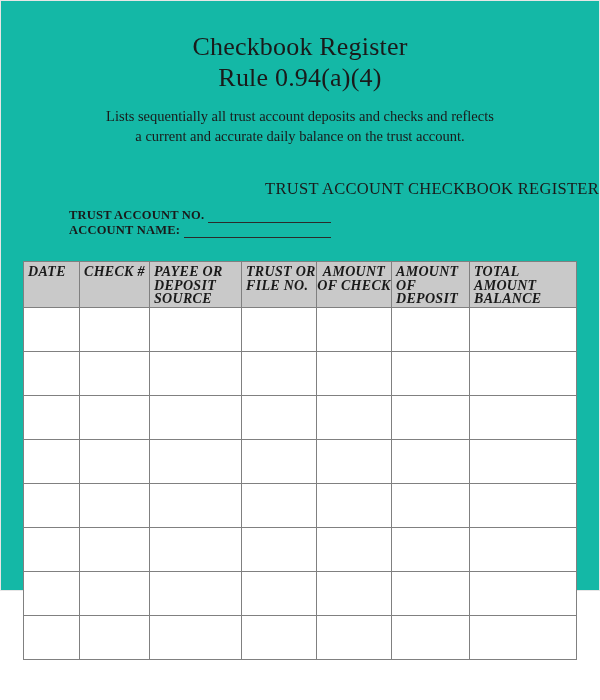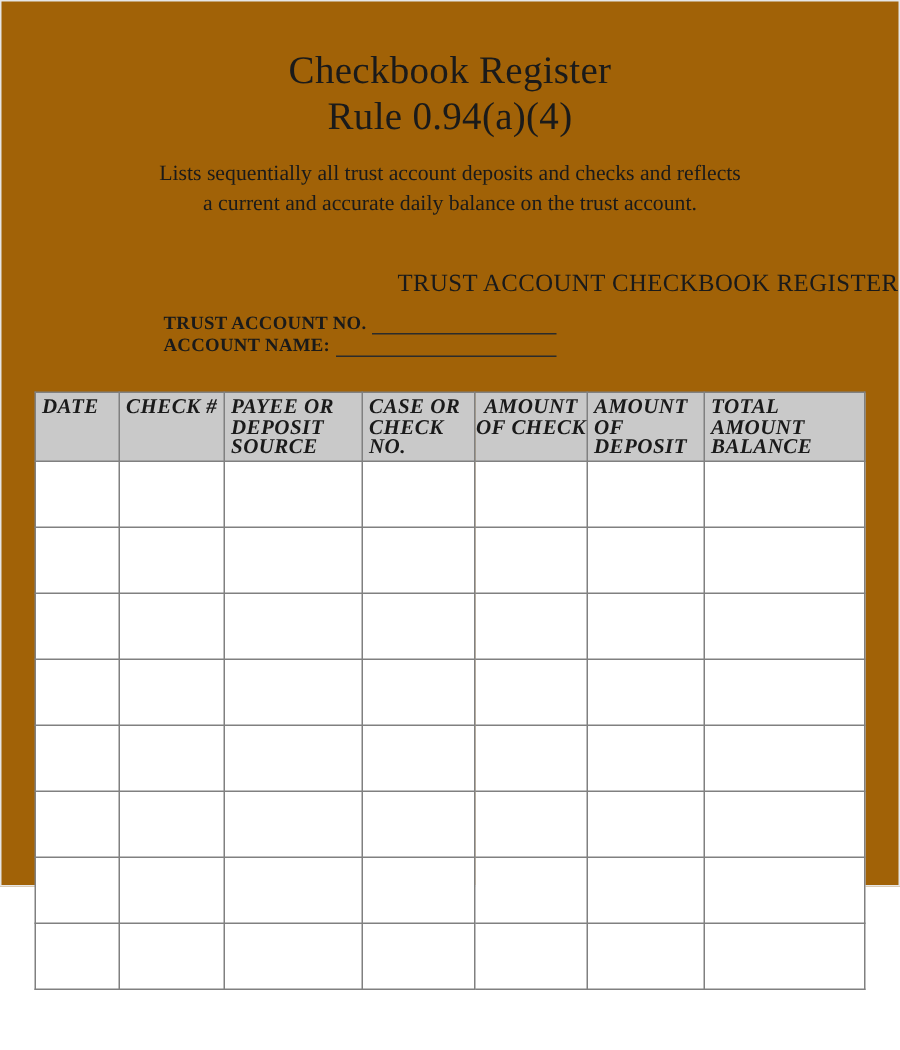--- a/index.html
+++ b/index.html
@@ -15,21 +15,21 @@
     position: relative;
     overflow: hidden;
   }
   .page {
     position: absolute;
     left: 0; top: 0;
     width: 600px;
     height: 591px;
     box-sizing: border-box;
     border: 1px solid #e6e6e6;
-    background: #a16207;
+    background: #14b8a6;
   }
 
   
   .title-block {
     text-align: center;
     padding-top: 30px;
   }
   .doc-title-line {
     font-size: 26px;
     line-height: 31px;
@@ -50,21 +50,21 @@
   .section-heading {
     text-align: right;
     font-size: 16.5px;
     letter-spacing: 0.3px;
     margin-top: 33px;
   }
 
   
   .form-fields {
     margin-top: 9px;
-    padding-left: 108px;
+    padding-left: 68px;
     font-size: 12.5px;
     font-weight: bold;
     letter-spacing: 0.2px;
   }
   .field-row {
     display: flex;
     align-items: flex-end;
     height: 15px;
     width: 262px;
   }
@@ -185,21 +185,21 @@
           <th class="shade-top">
             <span class="hdr">DATE</span>
           </th>
           <th class="shade-top">
             <span class="hdr">CHECK #</span>
           </th>
           <th class="shade-three">
             <span class="hdr">PAYEE OR DEPOSIT SOURCE</span>
           </th>
           <th class="shade-two">
-            <span class="hdr">CASE OR CHECK NO.</span>
+            <span class="hdr">TRUST OR FILE NO.</span>
           </th>
           <th class="shade-two center">
             <span class="hdr">AMOUNT OF CHECK</span>
           </th>
           <th class="shade-two">
             <span class="hdr">AMOUNT OF DEPOSIT</span>
           </th>
           <th class="shade-three">
             <span class="hdr">TOTAL AMOUNT BALANCE</span>
           </th>

